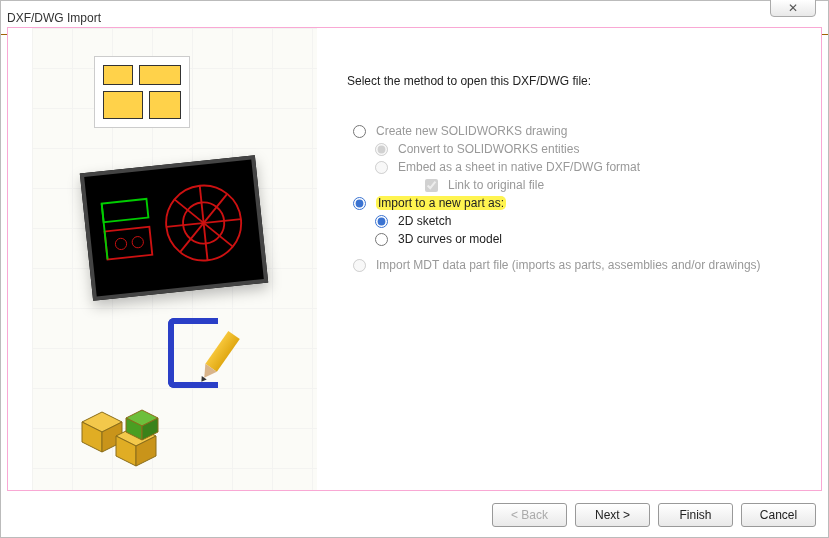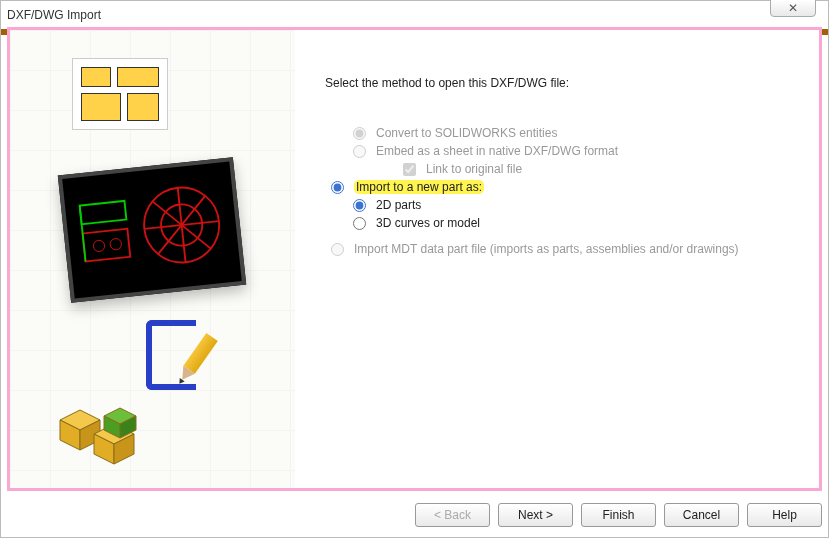--- a/index.html
+++ b/index.html
@@ -15,21 +15,21 @@
     height: 538px;
     border: 1px solid #bbb;
     background: #fff;
     position: relative;
   }
   .titlebar {
     height: 34px;
     display: flex;
     align-items: center;
     padding: 0 6px;
-    border-bottom: 6px solid #a16207;
+    border-bottom: 1px solid #a16207;
   }
   .titlebar-title {
     font-size: 12px;
     color: #333;
   }
   .close-btn {
     position: absolute;
     top: -2px;
     right: 12px;
     width: 46px;
@@ -40,23 +40,24 @@
     display: flex;
     align-items: center;
     justify-content: center;
     font-size: 12px;
     color: #555;
     cursor: pointer;
   }
   .content {
     position: absolute;
     top: 26px; left: 6px; right: 6px; bottom: 46px;
-    border: 3px solid #f9a8d4;
+    border: 1px solid #f9a8d4;
     background: #fff;
     display: flex;
+    padding-left: 24px;
   }
   .illustration {
     width: 285px;
     position: relative;
     overflow: hidden;
     background: #fbfbf7;
   }
   
   .grid-bg {
     position: absolute;
@@ -170,21 +171,21 @@
     width: 13px; height: 13px;
     accent-color: #3b73d1;
   }
   .hl {
     background: #fff450;
     padding: 0 2px;
     border-radius: 5px;
   }
   .footer {
     position: absolute;
-    bottom: 10px; right: 6px;
+    bottom: 10px; right: 12px;
     display: flex;
     gap: 8px;
   }
   .btn {
     width: 75px;
     height: 24px;
     border: 1px solid #999;
     border-radius: 3px;
     background: linear-gradient(#fff,#e9e9e9);
     font-size: 12px;
@@ -260,55 +261,58 @@
             <polygon points="54,26 70,34 70,48 54,40" fill="#4a9e22"></polygon>
             <polygon points="86,26 70,34 70,48 86,40" fill="#3a821a"></polygon>
           </g>
         </svg>
       </div>
     </div>
 
     <div class="options">
       <div class="prompt">Select the method to open this DXF/DWG file:</div>
 
+      <div class="opt-row lvl1 disabled">
+        <input type="radio" name="top" style="">
+        <span>Create new SOLIDWORKS drawing</span>
+      </div>
       <div class="opt-row lvl2 disabled">
         <input type="radio" name="createsub" checked="" disabled="" style="">
         <span>Convert to SOLIDWORKS entities</span>
       </div>
       <div class="opt-row lvl2 disabled">
         <input type="radio" name="createsub" disabled="" style="">
         <span>Embed as a sheet in native DXF/DWG format</span>
       </div>
       <div class="opt-row lvl3 disabled">
         <input type="checkbox" checked="" disabled="" style="">
         <span>Link to original file</span>
       </div>
 
       <div class="opt-row lvl1">
         <input type="radio" name="top" checked="" style="">
         <span class="hl">Import to a new part as:</span>
       </div>
       <div class="opt-row lvl2">
         <input type="radio" name="partsub" checked="" style="">
-        <span>2D parts</span>
+        <span>2D sketch</span>
       </div>
       <div class="opt-row lvl2">
         <input type="radio" name="partsub" style="">
         <span>3D curves or model</span>
       </div>
 
       <div class="opt-row lvl1 disabled" style="margin-top:12px;">
         <input type="radio" name="top" disabled="" style="">
         <span>Import MDT data part file (imports as parts, assemblies and/or drawings)</span>
       </div>
     </div>
 
   </div>
 
   <div class="footer">
     <div class="btn disabled">&lt; Back</div>
     <div class="btn">Next &gt;</div>
     <div class="btn">Finish</div>
     <div class="btn">Cancel</div>
-    <div class="btn">Help</div>
   </div>
 
 </div>
 
 </body></html>

